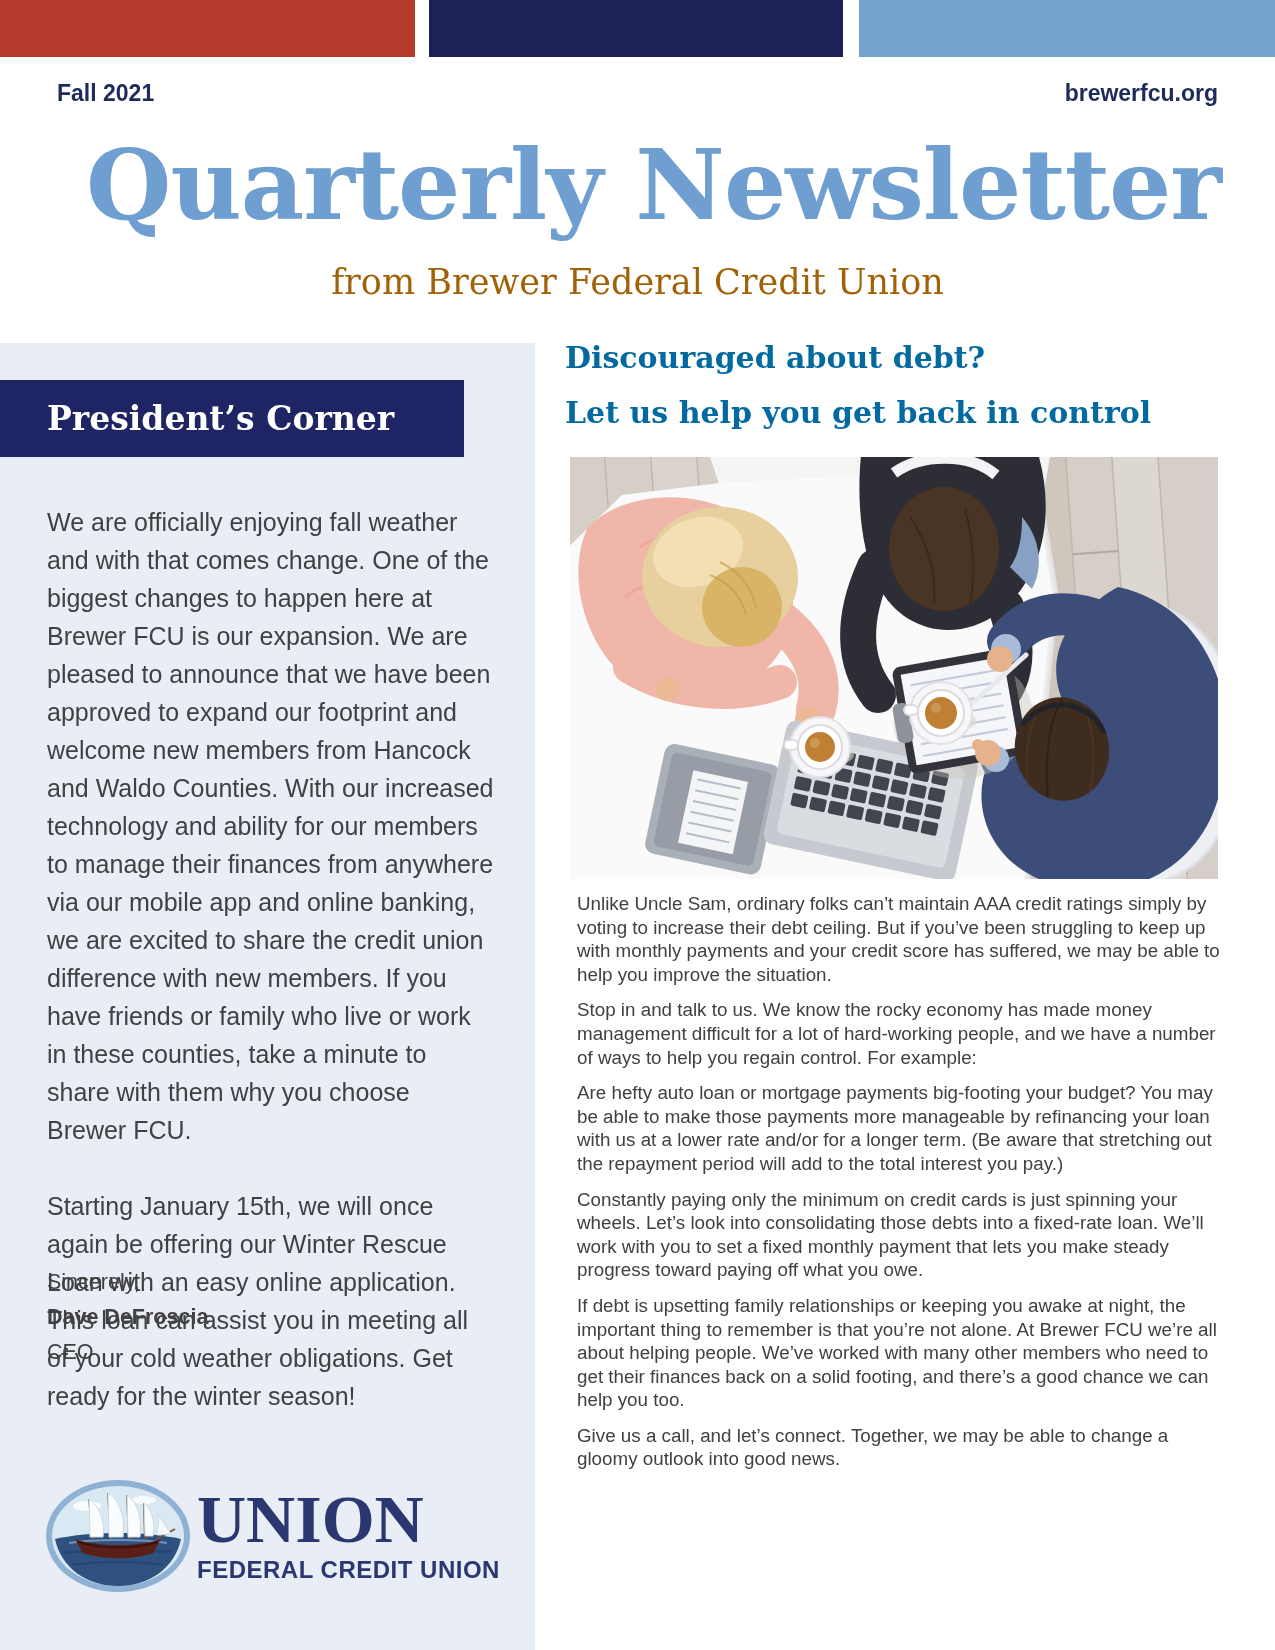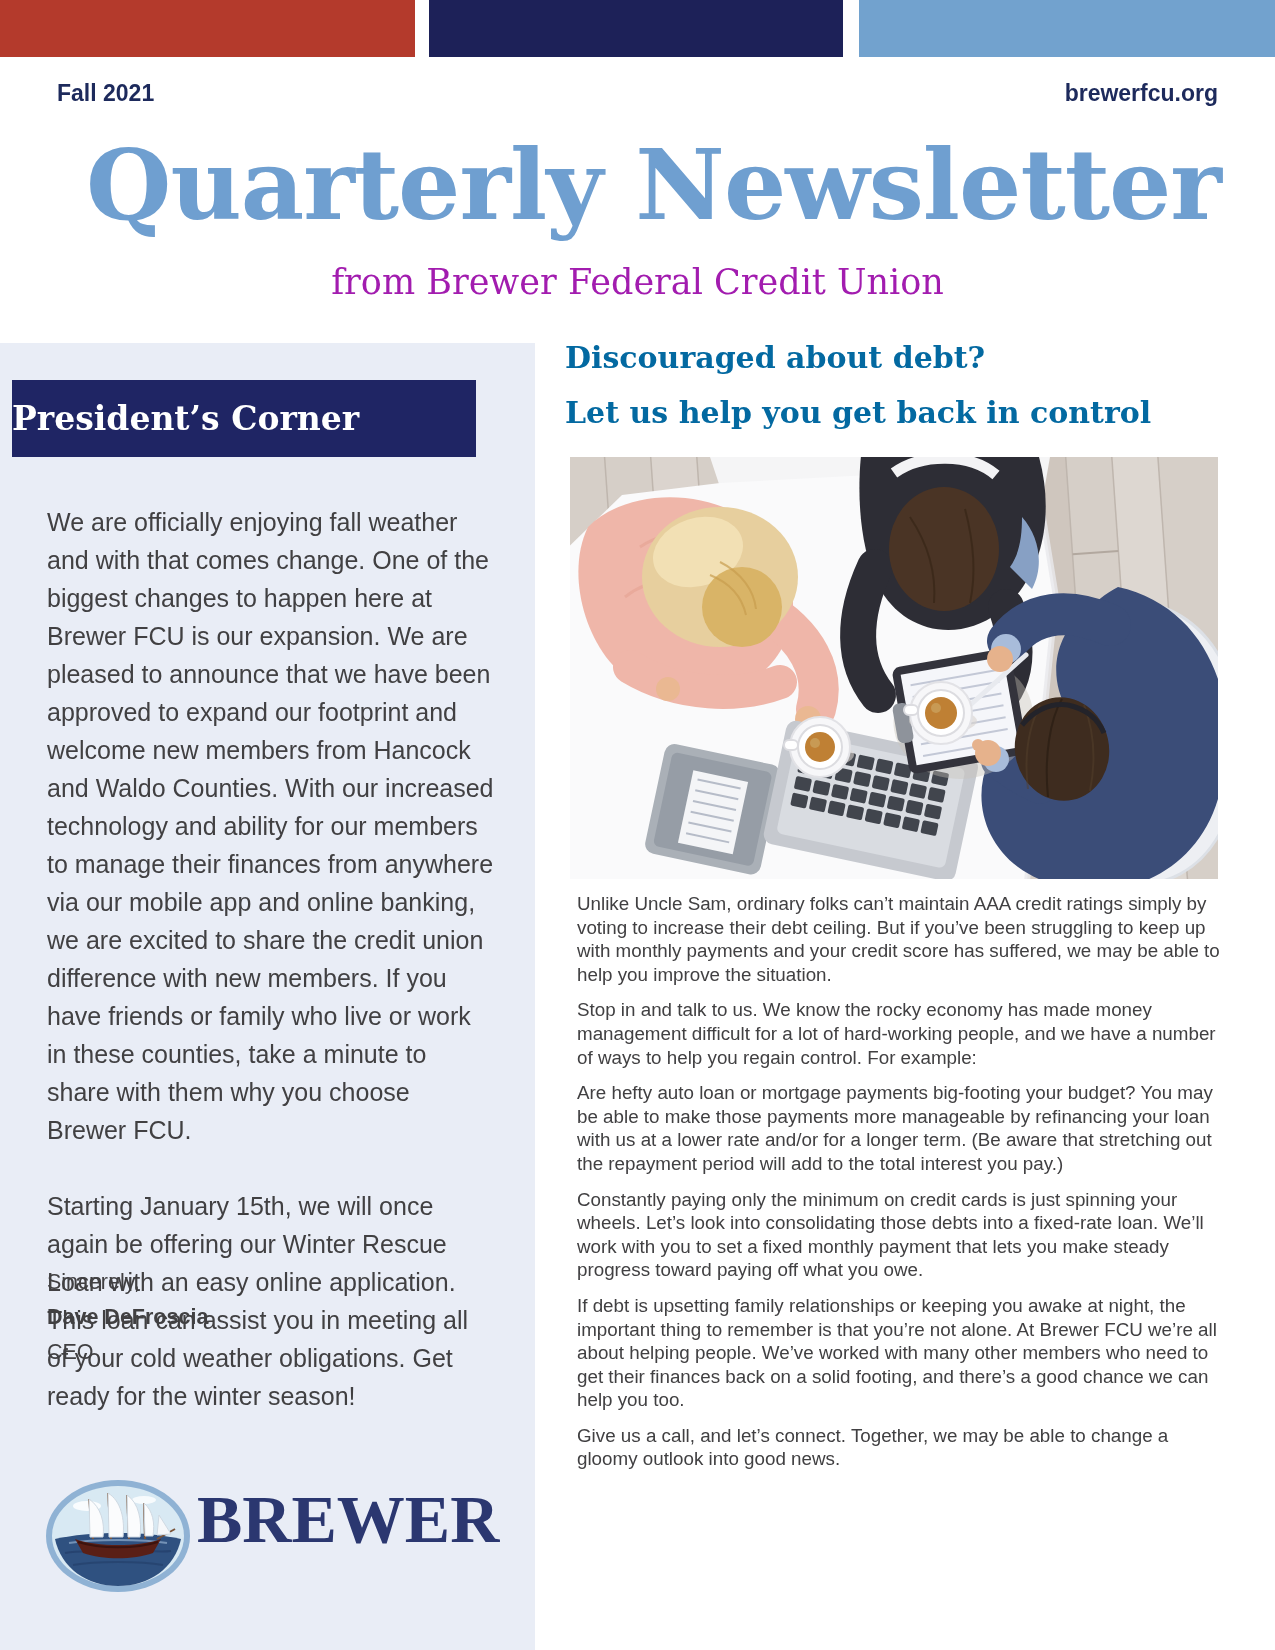--- a/index.html
+++ b/index.html
@@ -11,25 +11,25 @@
   .bar-navy{left:429px;width:414px;background:#1d2158;}
   .bar-blue{left:859px;width:416px;background:#72a2ce;}
   
   .meta{position:absolute;top:80px;left:57px;right:57px;display:flex;justify-content:space-between;
         font-weight:bold;font-size:23px;color:#1d2a5c;}
   
   .title{position:absolute;top:134px;left:16px;width:100%;margin:0;text-align:center;
          font-family:"DejaVu Serif",serif;font-weight:bold;font-size:98px;line-height:1.05;
          color:#6f9fd0;letter-spacing:-1px;}
   .subtitle{position:absolute;top:262px;left:0;width:100%;text-align:center;
-         font-family:"DejaVu Serif",serif;font-size:35px;color:#a21caf;}
+         font-family:"DejaVu Serif",serif;font-size:35px;color:#a16207;}
   
   .sidebar{position:absolute;left:0;top:343px;width:535px;height:1307px;background:#e9edf6;}
   .pc-box{position:absolute;left:0;top:37px;width:464px;height:77px;background:#1f2564;
-          display:flex;align-items:center;box-sizing:border-box;margin-left:12px;}
+          display:flex;align-items:center;padding-left:47px;box-sizing:border-box;}
   .pc-box span{font-family:"DejaVu Serif",serif;font-weight:bold;font-size:33px;color:#ffffff;}
   .sidebar-copy{position:absolute;left:47px;top:160px;width:447px;font-size:25px;line-height:38px;}
   .sidebar-copy p{margin:0;}
   .sidebar-copy p + p{margin-top:38px;}
   .sig{position:absolute;left:47px;top:922px;font-size:21.5px;line-height:35px;}
   .sig p{margin:0;}
   .sig-name{font-weight:bold;}
   .logo-row{position:absolute;left:45px;top:1132px;width:470px;height:130px;}
   .logo-ship{position:absolute;left:0;top:4px;width:146px;height:114px;}
   .logo-text{position:absolute;left:152px;top:10px;}
@@ -94,21 +94,22 @@
         <line x1="112" y1="60" x2="130" y2="50" stroke="#7a5439" stroke-width="2"></line>
         <path d="M 44 20 C 56 28 60 44 58 58 L 45 58 Z" fill="#fbfcfd" stroke="#cfd9e2" stroke-width="1"></path>
         <path d="M 63 14 C 76 22 80 40 78 58 L 64 58 Z" fill="#fbfcfd" stroke="#cfd9e2" stroke-width="1"></path>
         <path d="M 82 16 C 94 24 97 42 95 58 L 83 58 Z" fill="#fbfcfd" stroke="#cfd9e2" stroke-width="1"></path>
         <path d="M 99 24 C 108 32 110 44 108 57 L 100 57 Z" fill="#fbfcfd" stroke="#cfd9e2" stroke-width="1"></path>
         <path d="M 112 56 L 126 55 L 114 36 Z" fill="#f6f8fa" stroke="#cfd9e2" stroke-width="1"></path>
         <path d="M 30 60 C 52 68 94 68 116 60 L 108 74 C 88 81 58 81 38 74 Z" fill="#5a1f16"></path>
         <path d="M 33 63 C 55 70 91 70 113 63" stroke="#3c130e" stroke-width="2" fill="none"></path>
       </svg>
       <div class="logo-text">
-        <div class="logo-name">BREWER</div>
+        <div class="logo-name">UNION</div>
+        <div class="logo-tagline">FEDERAL CREDIT UNION</div>
       </div>
     </div>
   </aside>
 
   <main class="main">
     <h2 class="mh">Discouraged about debt?</h2>
     <h2 class="mh mh2">Let us help you get back in control</h2>
 
     <div class="photo">
       <svg width="648" height="422" viewBox="0 0 648 422" aria-hidden="true">

